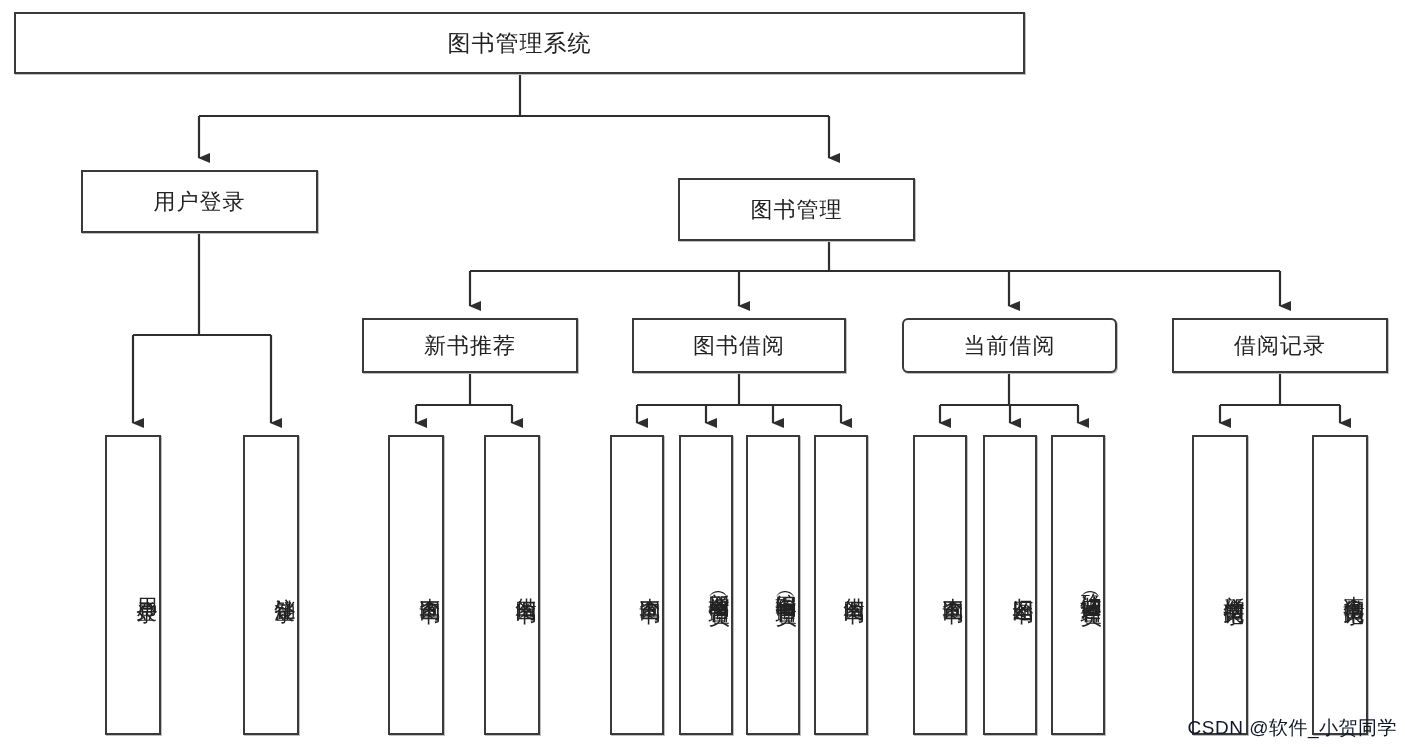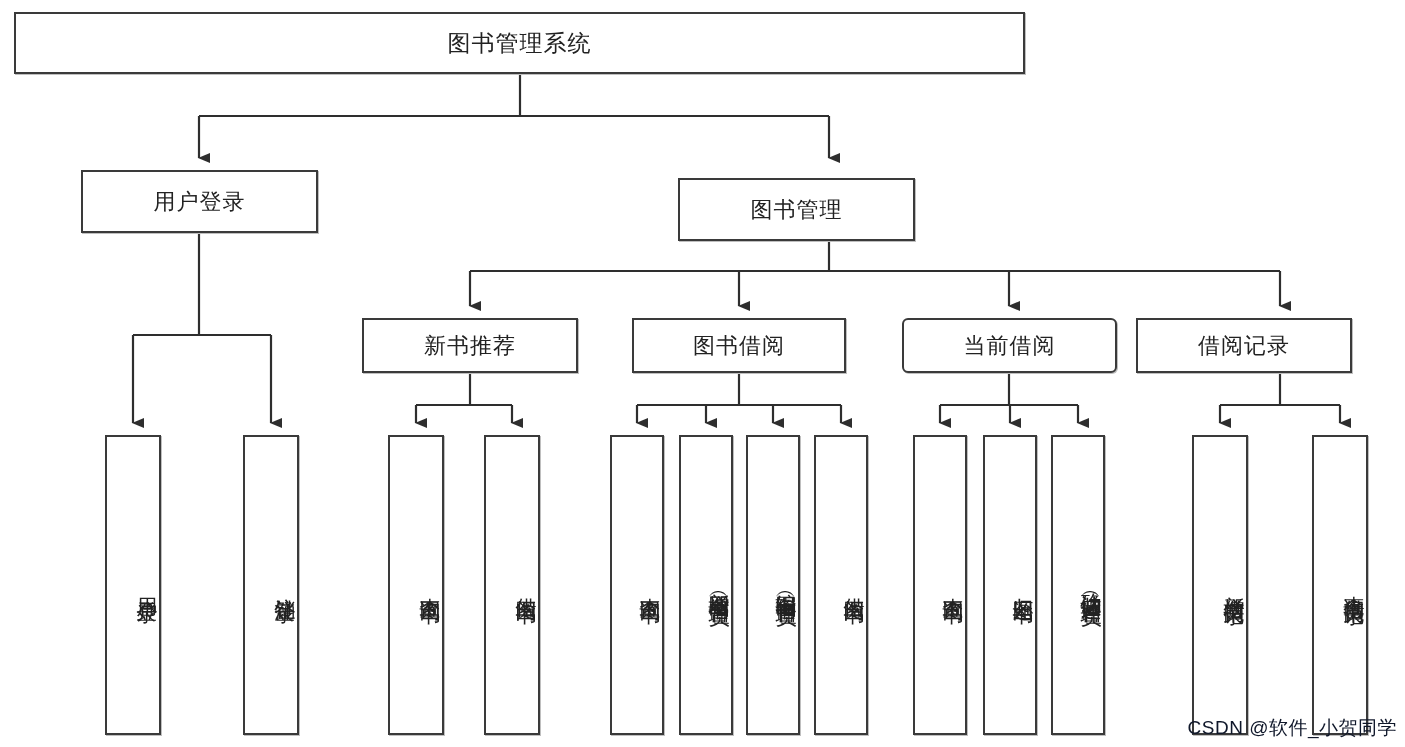--- a/index.html
+++ b/index.html
@@ -118,21 +118,21 @@
 
   <div class="node h" style="left:632px;top:318px;width:214px;height:55px;">
     <span>图书借阅</span>
   </div>
   <div class="node h" style="left:362px;top:318px;width:216px;height:55px;">
     <span>新书推荐</span>
   </div>
   <div class="node h" style="left:902px;top:318px;width:215px;height:55px;border-radius:6px;">
     <span>当前借阅</span>
   </div>
-  <div class="node h" style="left:1136px;top:318px;width:216px;height:55px;">
+  <div class="node h" style="left:1172px;top:318px;width:216px;height:55px;">
     <span>借阅记录</span>
   </div>
 
   <div class="node v" style="left:105px;top:435px;width:56px;height:300px;">
     <span>用户登录</span>
   </div>
   <div class="node v" style="left:243px;top:435px;width:56px;height:300px;">
     <span>注销登录</span>
   </div>
 

